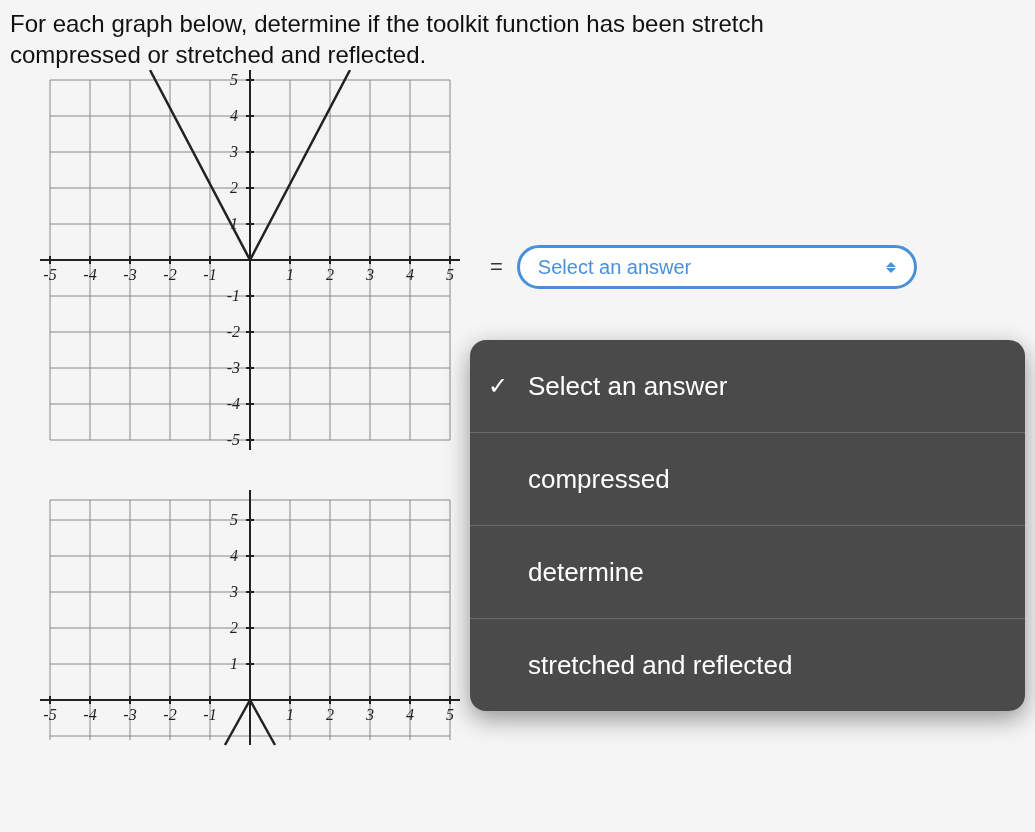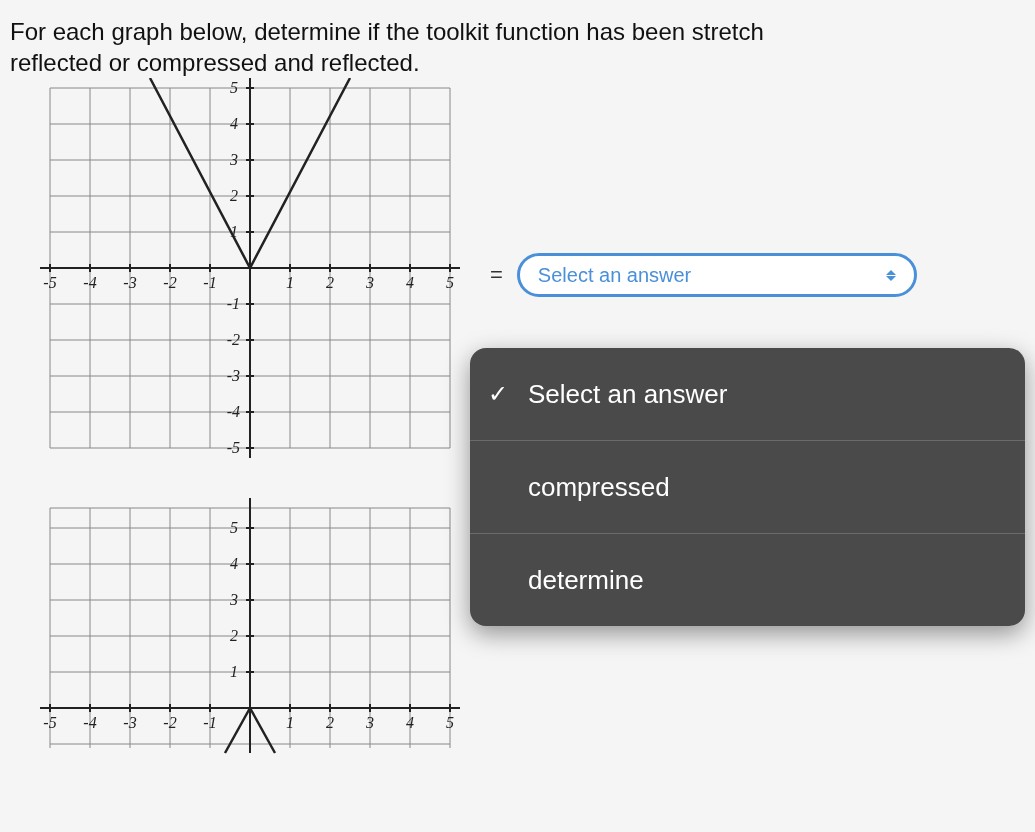--- a/index.html
+++ b/index.html
@@ -6,21 +6,21 @@
     margin: 0;
     padding: 0;
     font-family: Arial, sans-serif;
     background: #f5f5f5;
     width: 1035px;
     height: 832px;
     overflow: hidden;
     position: relative;
   }
   .question-text {
-    padding: 16px 10px 0 10px;
+    padding: 8px 10px 0 10px;
     font-size: 24px;
     color: #111;
     line-height: 1.3;
     font-weight: 400;
   }
   .content-row {
     display: flex;
     align-items: flex-start;
   }
   .graph-col {
@@ -114,21 +114,21 @@
     fill: #222;
     font-weight: 500;
   }
   .plot-line { stroke: #222; stroke-width: 2.5; fill: none; }
 </style>
 </head>
 <body>
 
 <div class="question-text">
   <span>For each graph below, determine if the toolkit function has been stretch</span><br>
-  <span>reflected or compressed and reflected.</span>
+  <span>compressed or stretched and reflected.</span>
 </div>
 
 <div class="content-row">
   <div class="graph-col">
 
     <svg class="graph" width="460" height="400" viewBox="0 0 440 400">
       <g transform="translate(220,190)">
 
         <g>
           <line class="grid" x1="-200" y1="-180" x2="200" y2="-180"></line>
@@ -290,15 +290,18 @@
       <div class="dropdown-item">
         <span class="check">✓</span>
         <span>Select an answer</span>
       </div>
       <div class="dropdown-item">
         <span>compressed</span>
       </div>
       <div class="dropdown-item">
         <span>determine</span>
       </div>
+      <div class="dropdown-item">
+        <span>stretched and reflected</span>
+      </div>
     </div>
   </div>
 </div>
 
 </body></html>

